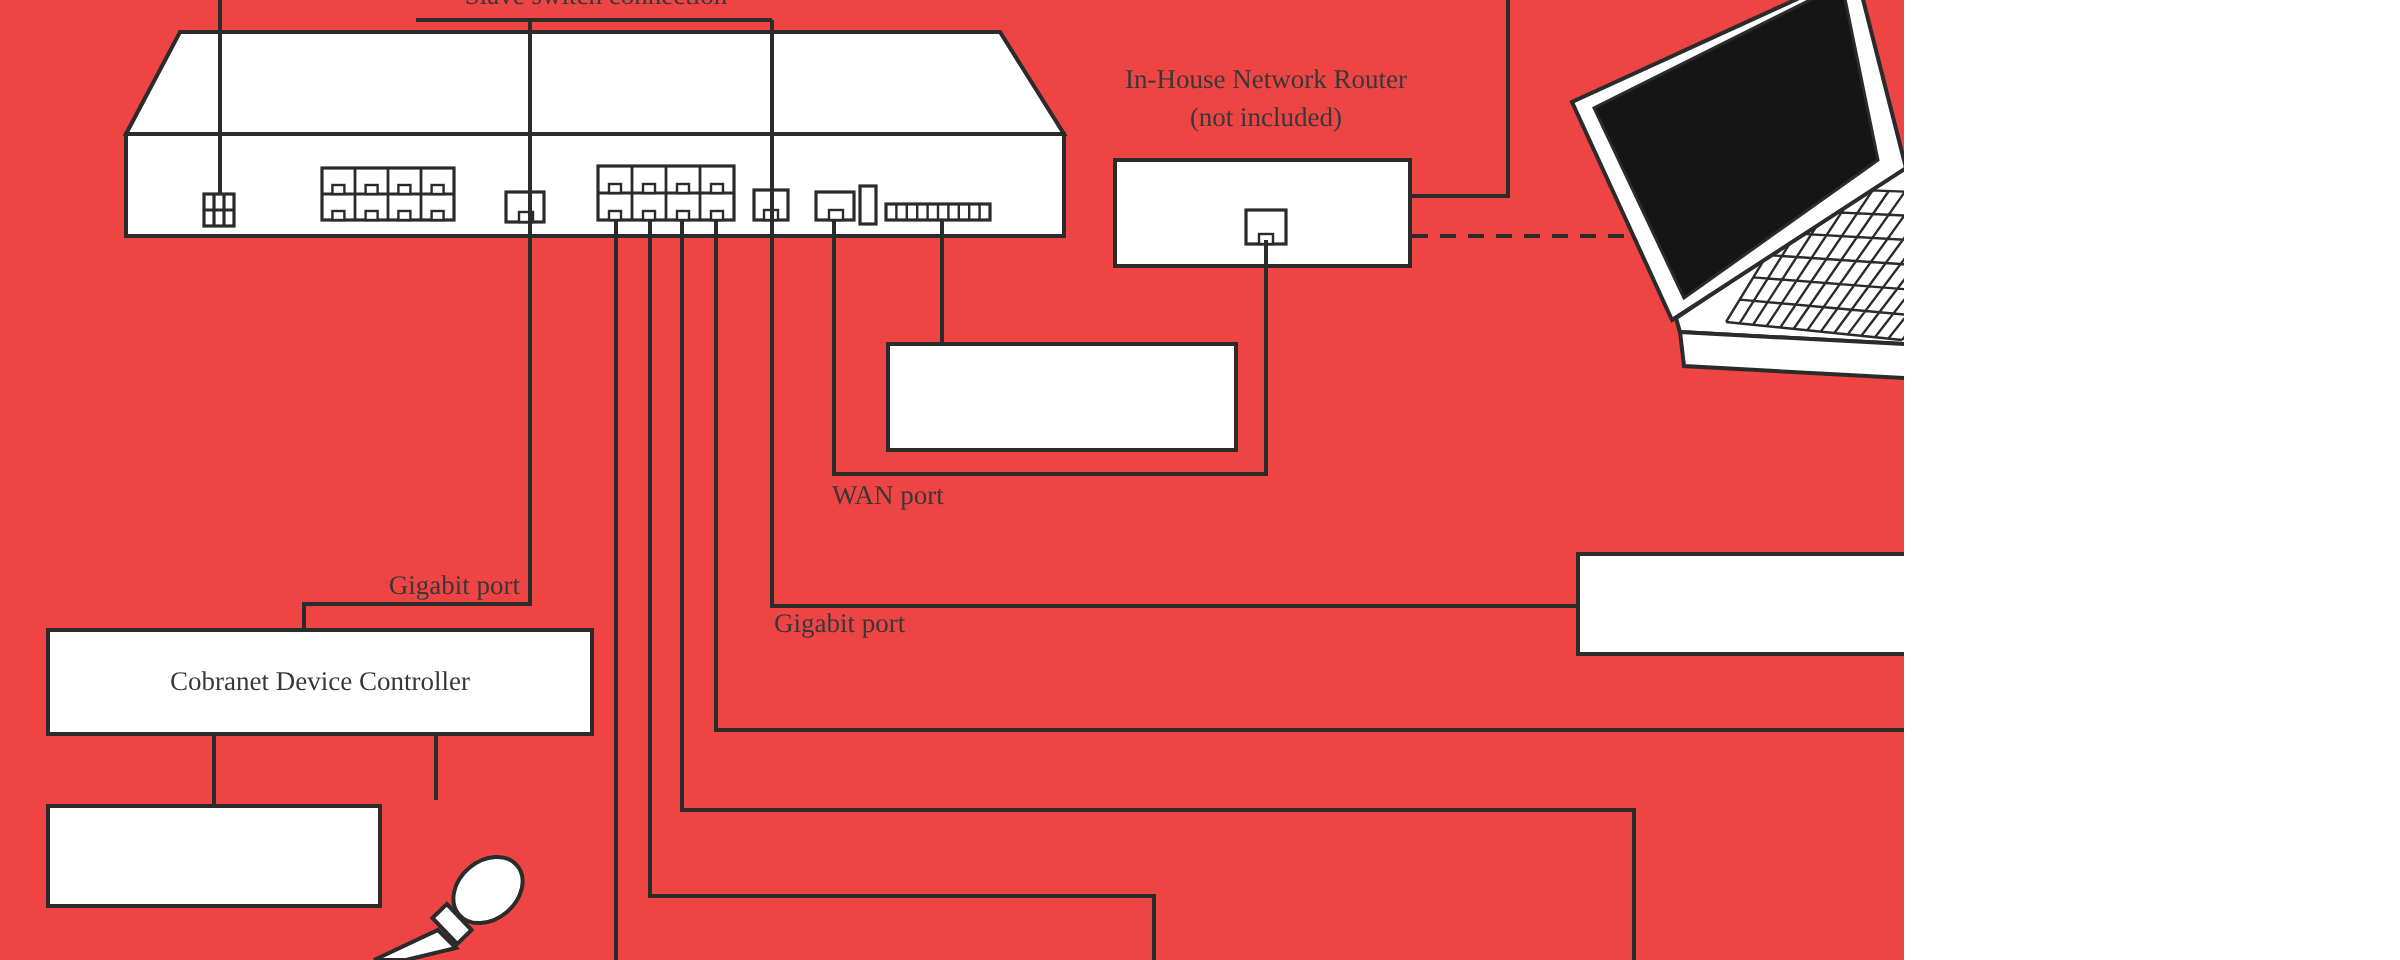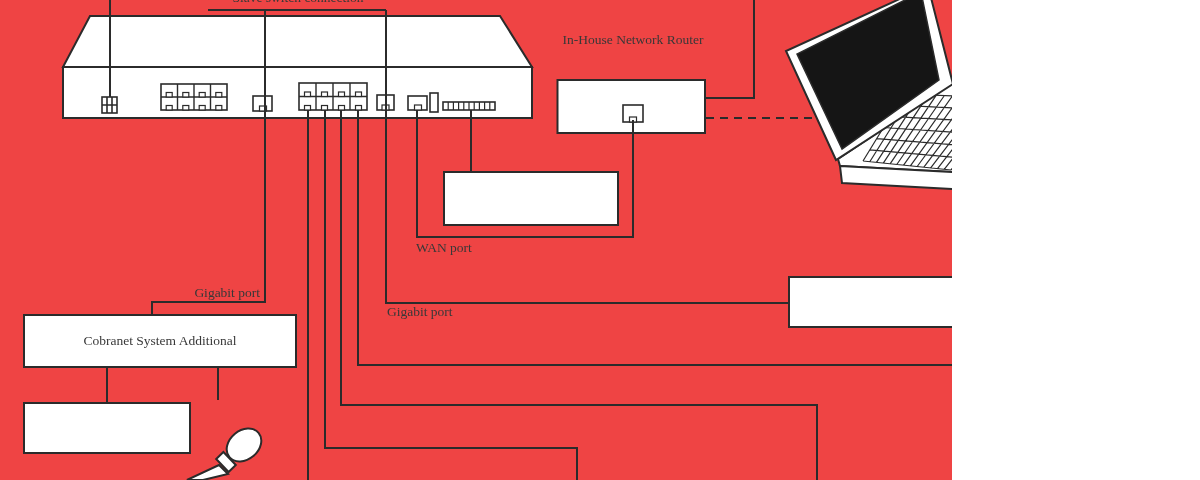--- a/index.html
+++ b/index.html
@@ -140,25 +140,26 @@
     <g stroke="#2b2b2b" fill="#ffffff">
       <polygon points="219,465 228,474 203,480 187,480" stroke-width="2"></polygon>
       <polygon points="223.4,452 235.8,465 228.6,472 216.2,459" stroke-width="2"></polygon>
       <ellipse cx="244" cy="445" rx="19" ry="14.5" transform="rotate(-40 244 445)" stroke-width="2"></ellipse>
     </g>
   </svg>
 
   <div class="lbl center" style="left:206px; top:-10px; width:184px;">Slave switch connection</div>
 
   <div class="lbl center" style="left:545px; top:32px; width:176px;">In-House Network Router</div>
+  <div class="lbl center" style="left:545px; top:51px; width:176px;">(not included)</div>
 
 
   <div class="lbl" style="left:416px; top:240px;">WAN port</div>
 
   <div class="lbl right" style="left:140px; top:285px; width:120px;">Gigabit port</div>
 
   <div class="lbl" style="left:387px; top:304px;">Gigabit port</div>
 
 
-  <div class="lbl center" style="left:24px; top:333px; width:272px;">Cobranet System Additional</div>
+  <div class="lbl center" style="left:24px; top:333px; width:272px;">Cobranet Device Controller</div>
 
 
 </div>
 
 </body></html>

